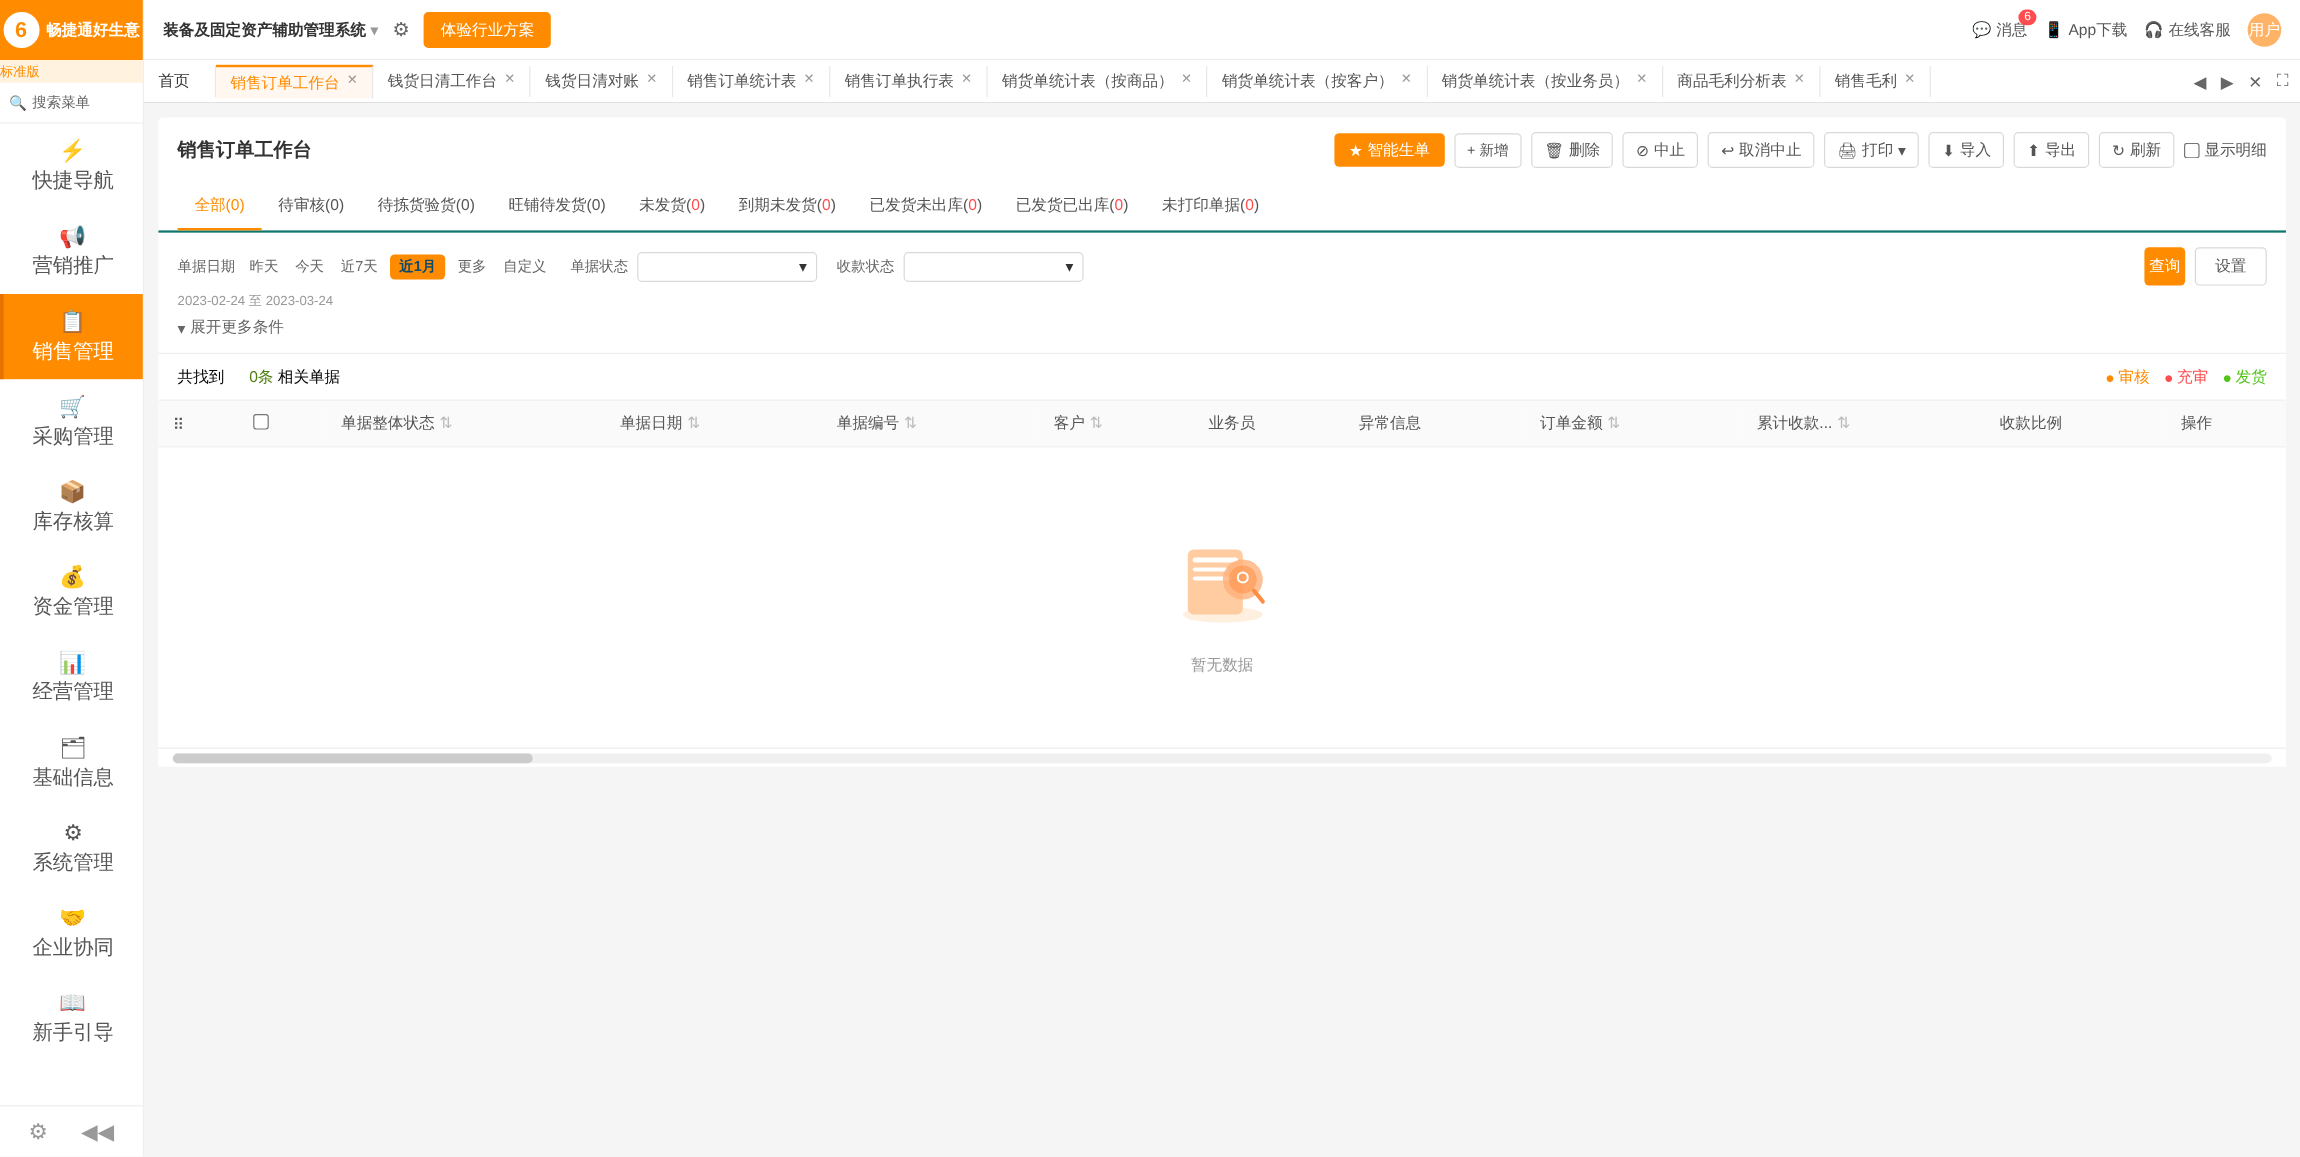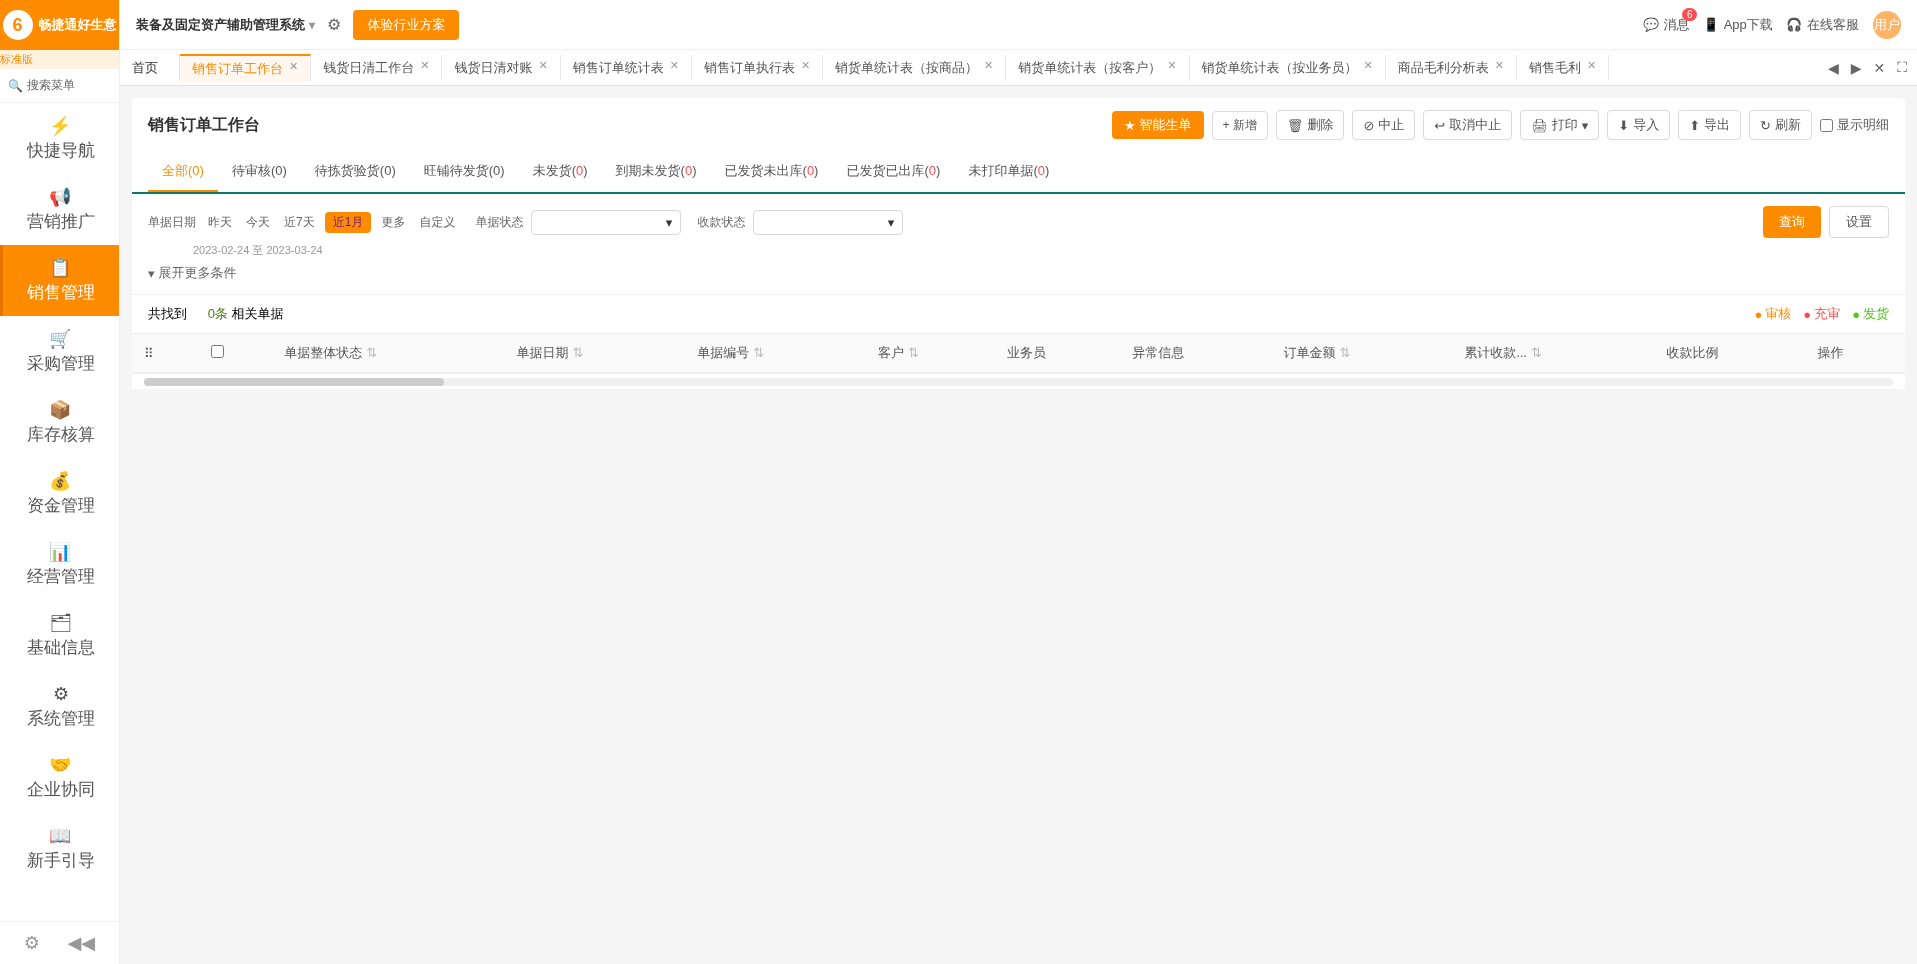--- a/index.html
+++ b/index.html
@@ -59,24 +59,24 @@
     .filter-tab { padding: 10px 14px; cursor: pointer; color: #555; font-size: 12px; border-bottom: 2px solid transparent; white-space: nowrap; }
     .filter-tab.active { color: #ff8c00; border-bottom: 2px solid #ff8c00; }
 
     
     .search-bar { background: #fff; padding: 12px 16px; border-bottom: 1px solid #eee; }
     .search-row { display: flex; align-items: center; gap: 16px; flex-wrap: wrap; }
     .search-field { display: flex; align-items: center; gap: 8px; }
     .search-label { color: #666; font-size: 12px; white-space: nowrap; }
     .date-options { display: flex; align-items: flex-end; gap: 6px; }
     .date-btn { background: none; border: none; color: #666; cursor: pointer; font-size: 12px; padding: 2px 4px; }
-    .date-btn.active-month { background: #ff8c00; color: #701a75; border-radius: 4px; padding: 2px 8px; }
+    .date-btn.active-month { background: #ff8c00; color: #0c4a6e; border-radius: 4px; padding: 2px 8px; font-weight: bold; }
     .select-field { border: 1px solid #d9d9d9; border-radius: 4px; padding: 4px 8px; font-size: 12px; color: #333; min-width: 150px; display: flex; align-items: center; justify-content: space-between; cursor: pointer; }
     .expand-btn { display: flex; align-items: center; gap: 4px; color: #666; cursor: pointer; font-size: 12px; background: none; border: none; }
-    .btn-query { background: #ff8c00; color: #fff; border: none; padding: 6px 16px; border-radius: 4px; cursor: pointer; font-size: 13px; }
+    .btn-query { background: #ff8c00; color: #fff; border: none; padding: 6px 4px; border-radius: 4px; cursor: pointer; font-size: 13px; }
     .btn-set { background: #fff; color: #555; border: 1px solid #d9d9d9; padding: 6px 16px; border-radius: 4px; cursor: pointer; font-size: 13px; }
 
     
     .table-area { background: #fff; margin-top: 0; }
     .table-info { padding: 10px 16px; display: flex; align-items: center; justify-content: space-between; border-bottom: 1px solid #eee; }
     .table-right-actions { display: flex; align-items: center; gap: 12px; }
     .tbl-action-btn { font-size: 12px; color: #555; cursor: pointer; display: flex; align-items: center; gap: 3px; }
     .tbl-action-btn.review { color: #ff8c00; }
     .tbl-action-btn.cancel { color: #ff4d4f; }
     .tbl-action-btn.ship { color: #52c41a; }
@@ -346,21 +346,21 @@
             <span>▾</span>
           </div>
         </div>
         <div style="margin-left:auto; display:flex; gap:8px; flex-direction:column; align-items:flex-end;">
           <div style="display:flex;gap:8px;">
             <button class="btn-query">查询</button>
             <button class="btn-set">设置</button>
           </div>
         </div>
       </div>
-      <div style="margin-top:4px;margin-left:45px;">
+      <div style="margin-top:4px;">
         <span style="font-size:11px;color:#999;">2023-02-24 至 2023-03-24</span>
       </div>
       <div style="text-align:center; margin-top:6px;">
         <button class="expand-btn">
           <span>▾</span>
           <span>展开更多条件</span>
         </button>
       </div>
     </div>
 
@@ -401,20 +401,34 @@
               <th><span>订单金额</span><span class="sort-icon">⇅</span></th>
               <th><span>累计收款...</span><span class="sort-icon">⇅</span></th>
               <th><span>收款比例</span></th>
               <th><span>操作</span></th>
             </tr>
         </thead>
         <tbody id="table-body">
         </tbody>
       </table>
 
+      <div class="empty-state">
+        <svg class="empty-icon" viewBox="0 0 120 120" xmlns="http://www.w3.org/2000/svg">
+          <ellipse cx="60" cy="95" rx="40" ry="8" fill="#ffe0c0" opacity="0.5"></ellipse>
+          <rect x="25" y="30" width="55" height="65" rx="6" fill="#ffcba0"></rect>
+          <rect x="30" y="38" width="45" height="5" rx="2" fill="#fff"></rect>
+          <rect x="30" y="48" width="35" height="4" rx="2" fill="#fff"></rect>
+          <rect x="30" y="57" width="40" height="4" rx="2" fill="#fff"></rect>
+          <circle cx="80" cy="60" r="20" fill="#ffb07a" opacity="0.8"></circle>
+          <circle cx="80" cy="60" r="14" fill="#ff8c40" opacity="0.5"></circle>
+          <line x1="91" y1="71" x2="100" y2="82" stroke="#ff8c40" stroke-width="4" stroke-linecap="round"></line>
+          <circle cx="80" cy="58" r="5" fill="none" stroke="#fff" stroke-width="2"></circle>
+        </svg>
+        <span class="empty-text">暂无数据</span>
+      </div>
     </div>
 
     <div class="scroll-bar-container">
       <div class="scroll-track">
         <div class="scroll-thumb"></div>
       </div>
     </div>
 
 
   </div>

